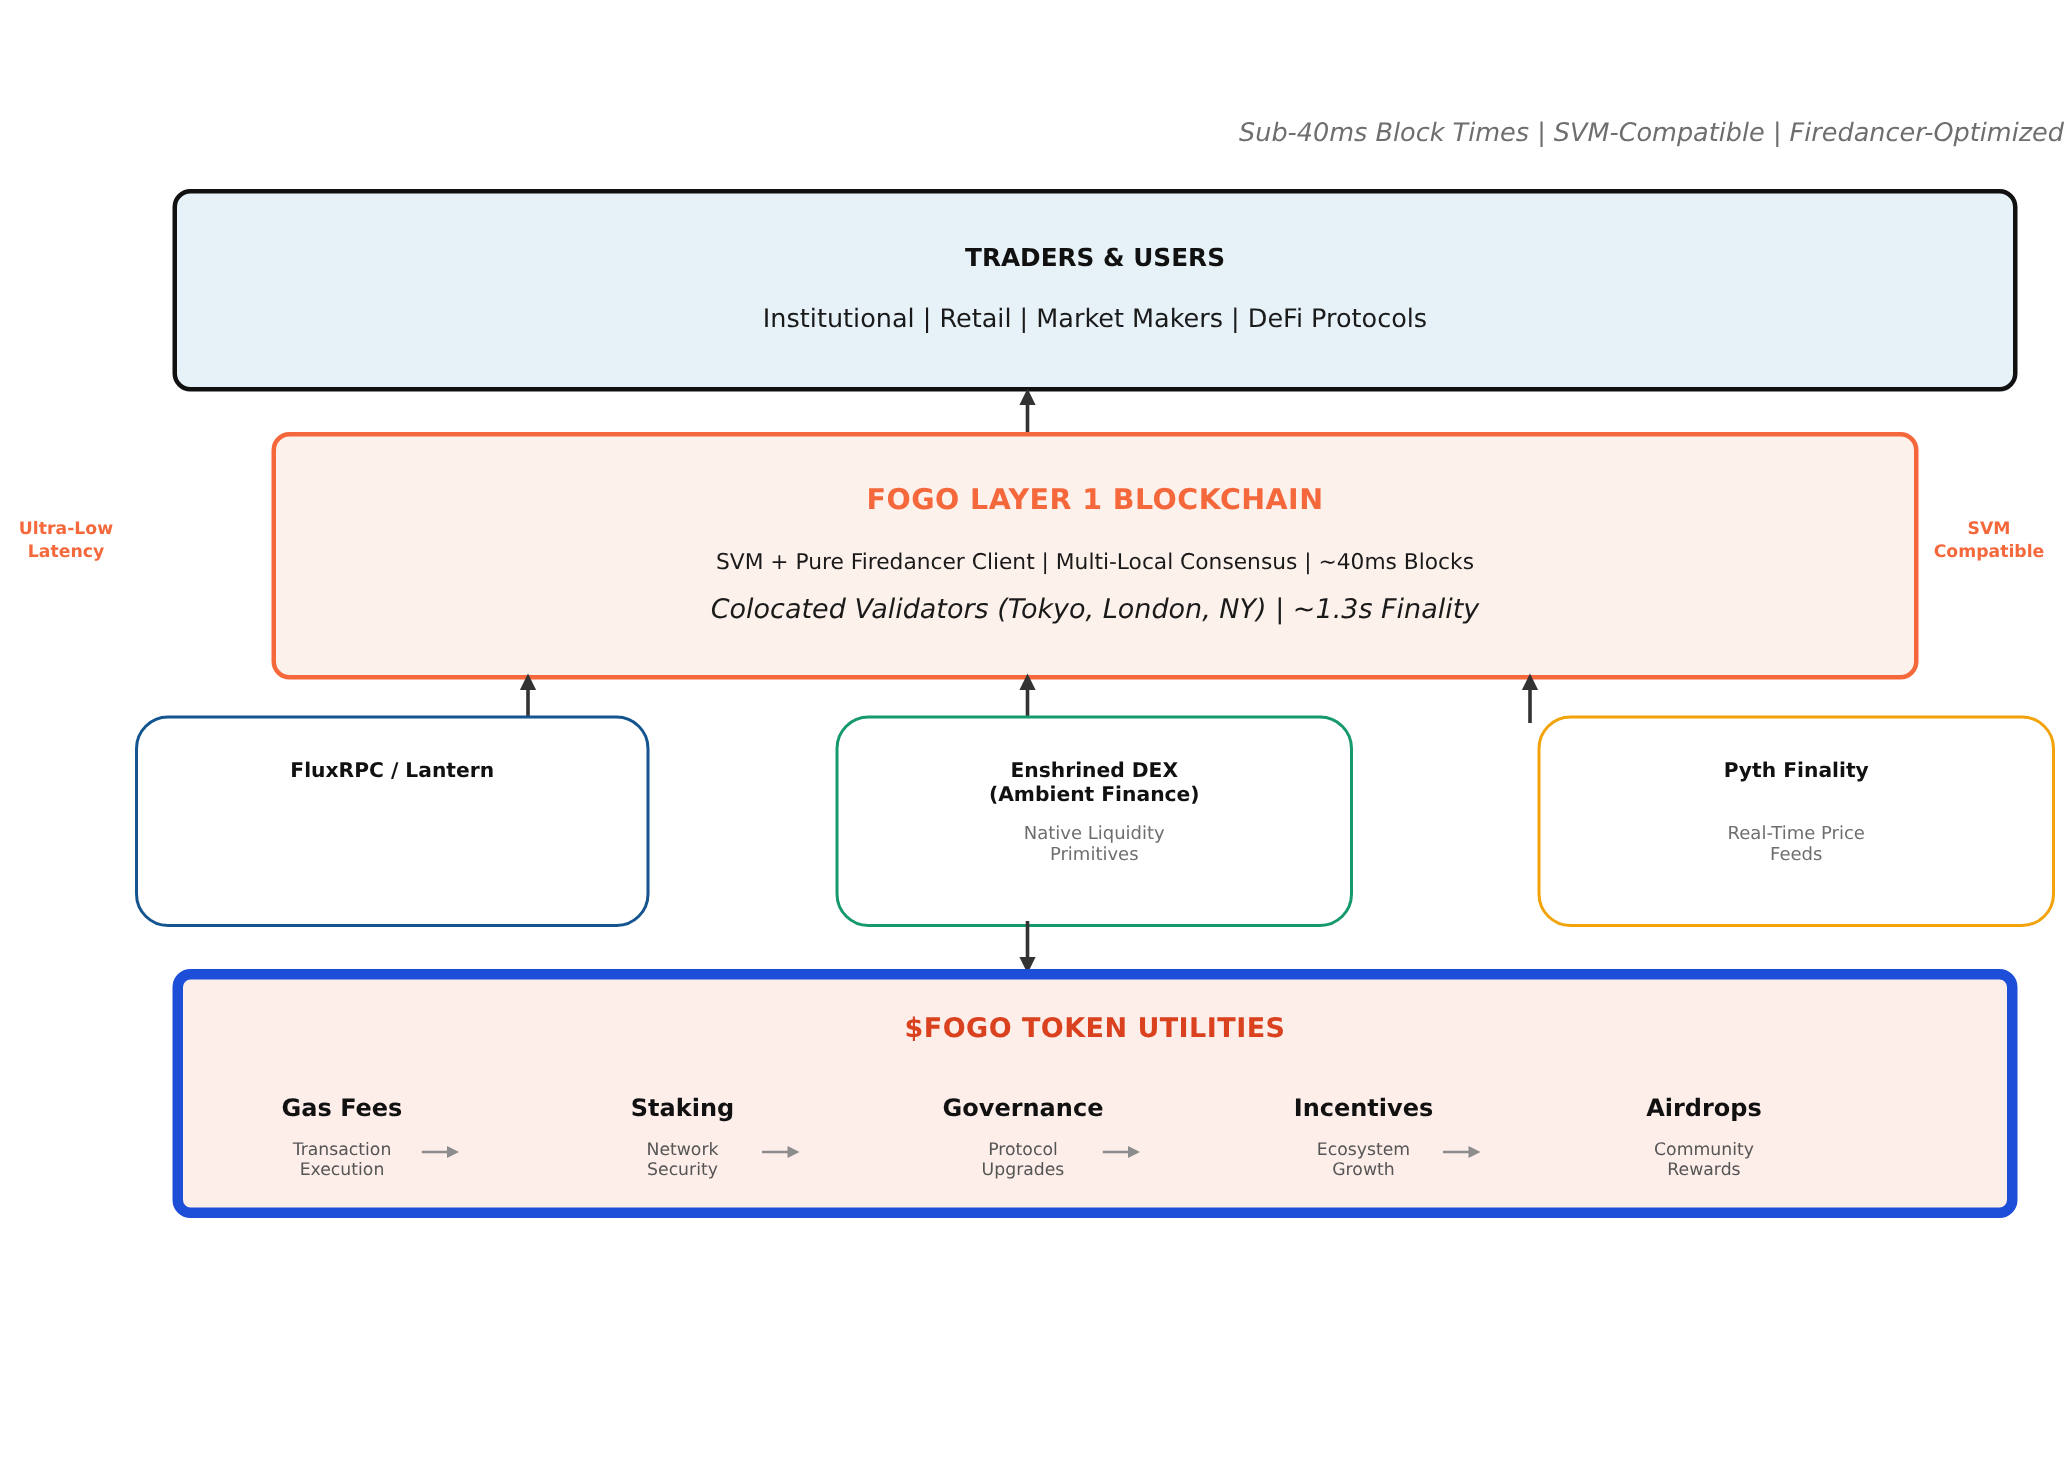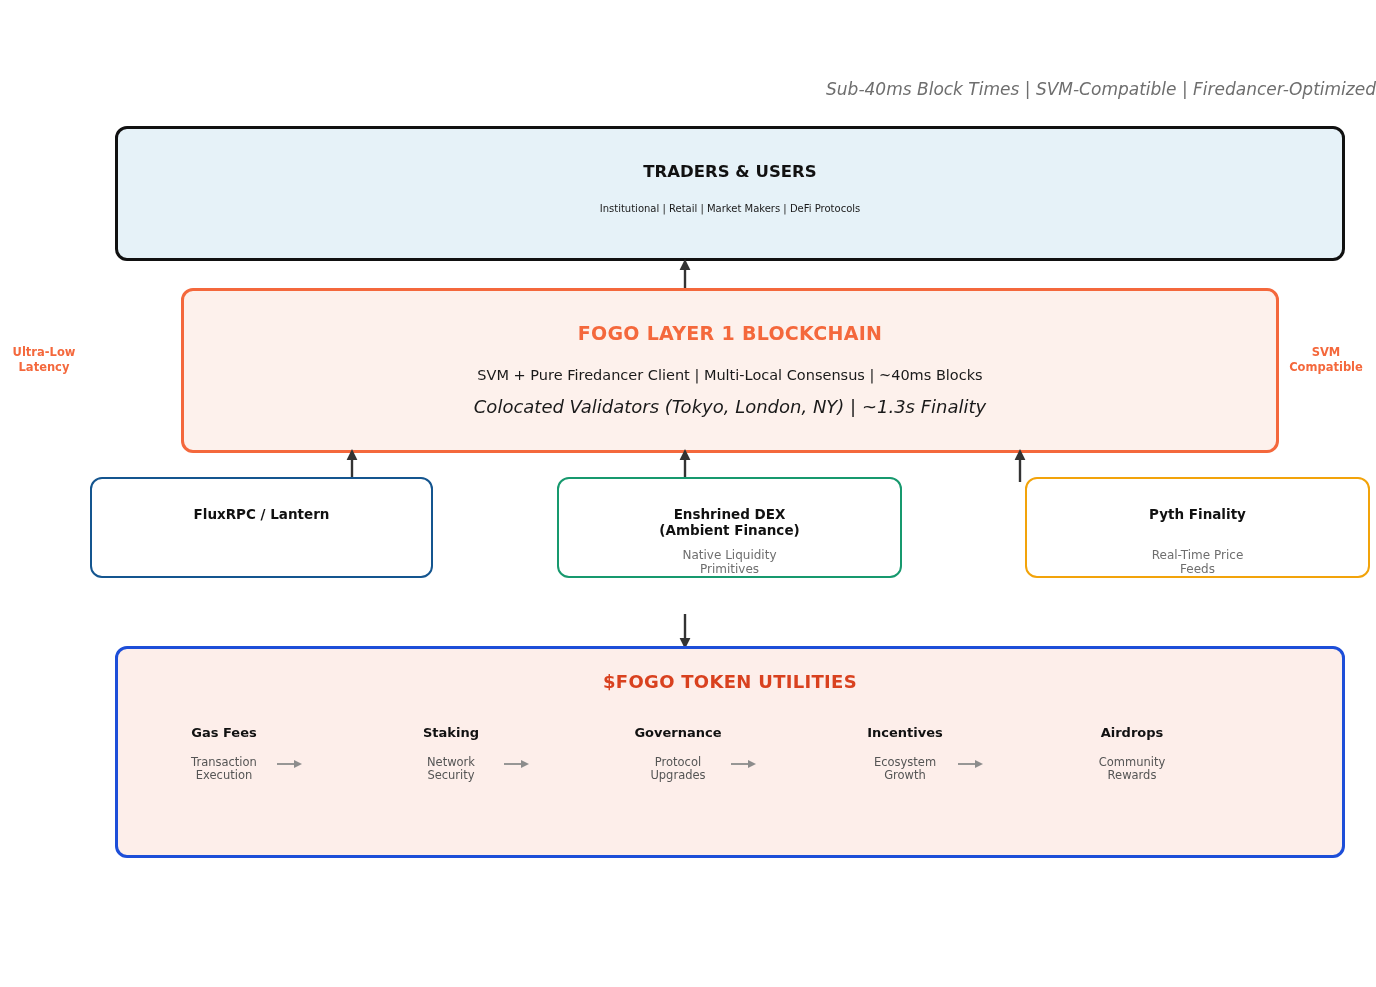--- a/index.html
+++ b/index.html
@@ -72,21 +72,21 @@
     border: 3px solid #111111;
     background: #e6f2f8;
   }
   #traders-title {
     top: 33px;
     font-size: 16.5px;
     color: #111111;
   }
   #traders-sub {
     top: 74px;
-    font-size: 10px;
+    font-size: 17px;
     color: #1a1a1a;
   }
 
   
   #fogo-box {
     left: 137px;
     top: 288px;
     width: 1098px;
     height: 165px;
     border: 3px solid #f4683c;
@@ -118,23 +118,24 @@
     font-weight: bold;
     color: #f4683c;
     line-height: 1.3;
   }
   #side-left  { left: 2px;    top: 345px; width: 84px; }
   #side-right { left: 1280px; top: 345px; width: 92px; }
 
   
   .svc-box {
     top: 477px;
-    height: 101px;
+    height: 141px;
     border-width: 2.5px;
     border-style: solid;
+    border-radius: 22px;
   }
   #flux-box { left: 46px;   width: 343px; border-color: #14558f; }
   #dex-box  { left: 513px;  width: 345px; border-color: #17996e; }
   #pyth-box { left: 981px;  width: 345px; border-color: #f2a30a; }
 
   .svc-title {
     top: 28px;
     font-size: 13.5px;
     color: #111111;
     line-height: 1.15;
@@ -144,38 +145,38 @@
     font-size: 12px;
     color: #6e6e6e;
     line-height: 1.15;
   }
 
   
   #token-box {
     left: 71px;
     top: 646px;
     width: 1230px;
-    height: 212px;
-    border: 3px solid #1d4ed8;
+    height: 166px;
+    border: 7px solid #1d4ed8;
     background: #fdeeea;
   }
   #token-title {
     top: 22px;
     font-size: 18px;
     color: #d9411f;
     letter-spacing: 0.3px;
   }
 
   .util {
     position: absolute;
     width: 140px;
     text-align: center;
   }
   .util-label {
-    font-size: 13px;
+    font-size: 16px;
     font-weight: bold;
     color: #111111;
     position: absolute;
     top: 0;
     left: 0;
     width: 100%;
   }
   .util-desc {
     font-size: 11.5px;
     color: #555555;

